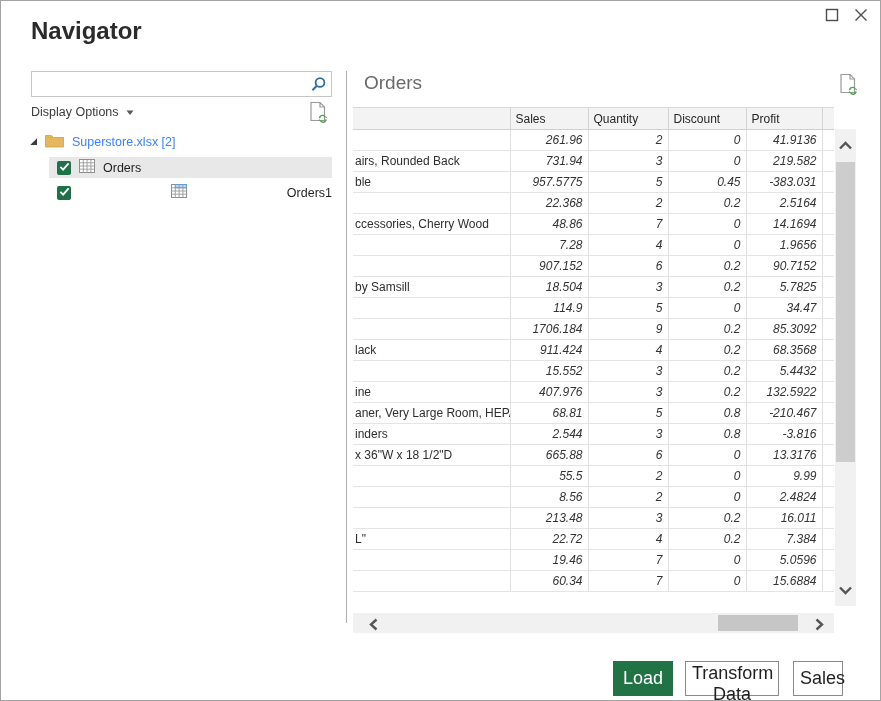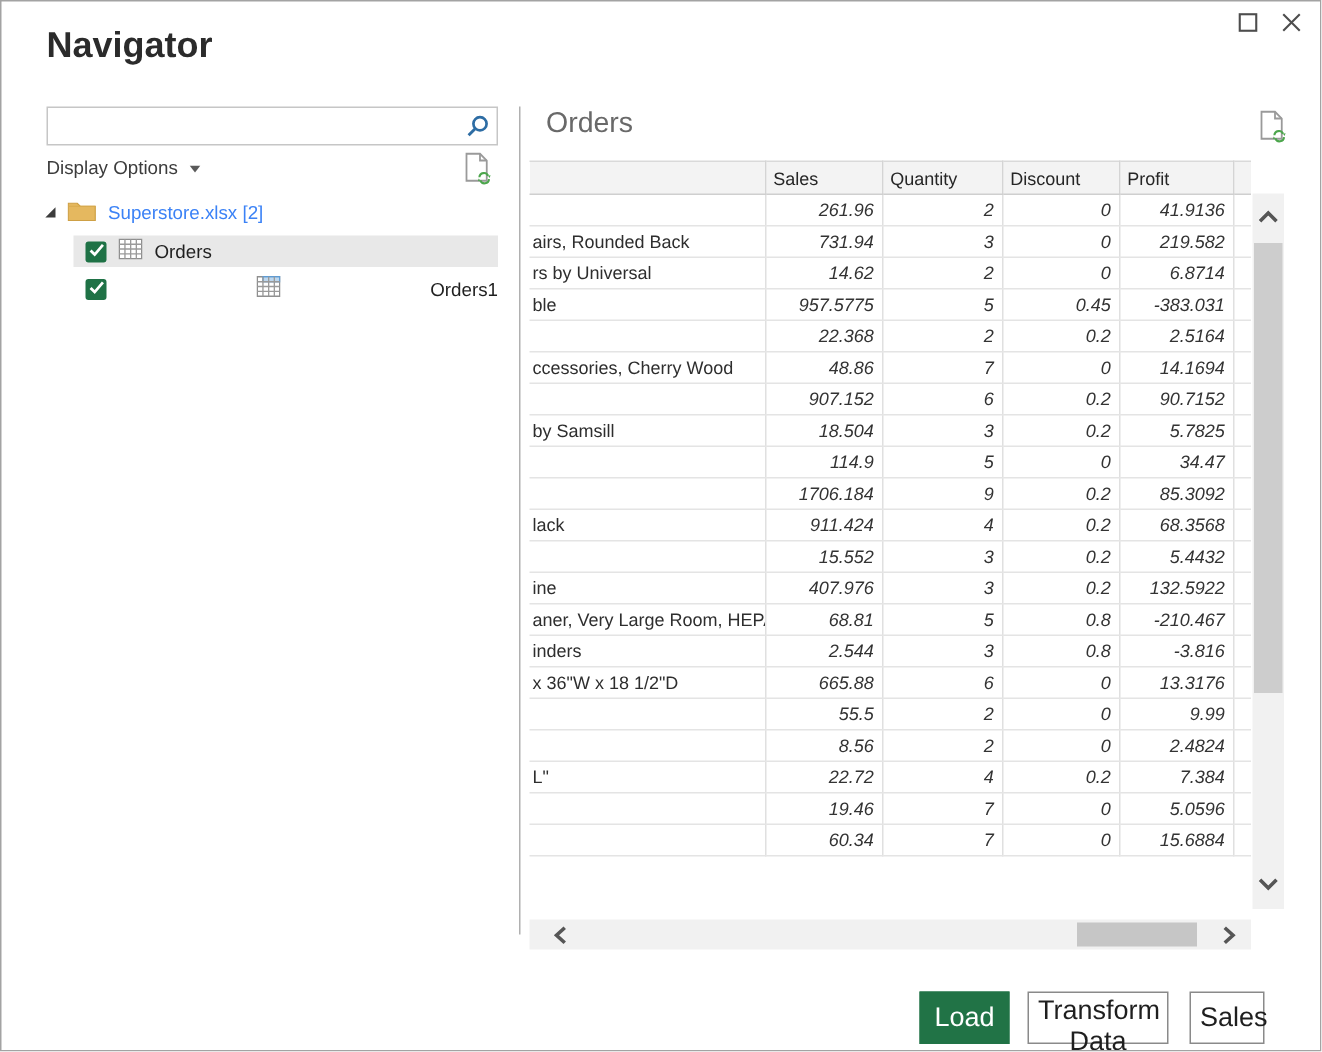--- a/index.html
+++ b/index.html
@@ -207,28 +207,20 @@
     </tr>
           <tr>
       <td class="name">airs, Rounded Back</td>
       <td class="num">731.94</td>
       <td class="num">3</td>
       <td class="num">0</td>
       <td class="num">219.582</td>
       <td class="filler"></td>
     </tr>
           <tr>
-      <td class="name">rs by Universal</td>
-      <td class="num">14.62</td>
-      <td class="num">2</td>
-      <td class="num">0</td>
-      <td class="num">6.8714</td>
-      <td class="filler"></td>
-    </tr>
-          <tr>
       <td class="name">ble</td>
       <td class="num">957.5775</td>
       <td class="num">5</td>
       <td class="num">0.45</td>
       <td class="num">-383.031</td>
       <td class="filler"></td>
     </tr>
           <tr>
       <td class="name"></td>
       <td class="num">22.368</td>
@@ -240,20 +232,28 @@
           <tr>
       <td class="name">ccessories, Cherry Wood</td>
       <td class="num">48.86</td>
       <td class="num">7</td>
       <td class="num">0</td>
       <td class="num">14.1694</td>
       <td class="filler"></td>
     </tr>
           <tr>
       <td class="name"></td>
+      <td class="num">7.28</td>
+      <td class="num">4</td>
+      <td class="num">0</td>
+      <td class="num">1.9656</td>
+      <td class="filler"></td>
+    </tr>
+          <tr>
+      <td class="name"></td>
       <td class="num">907.152</td>
       <td class="num">6</td>
       <td class="num">0.2</td>
       <td class="num">90.7152</td>
       <td class="filler"></td>
     </tr>
           <tr>
       <td class="name">by Samsill</td>
       <td class="num">18.504</td>
       <td class="num">3</td>
@@ -335,20 +335,28 @@
     </tr>
           <tr>
       <td class="name"></td>
       <td class="num">8.56</td>
       <td class="num">2</td>
       <td class="num">0</td>
       <td class="num">2.4824</td>
       <td class="filler"></td>
     </tr>
           <tr>
+      <td class="name"></td>
+      <td class="num">213.48</td>
+      <td class="num">3</td>
+      <td class="num">0.2</td>
+      <td class="num">16.011</td>
+      <td class="filler"></td>
+    </tr>
+          <tr>
       <td class="name">L"</td>
       <td class="num">22.72</td>
       <td class="num">4</td>
       <td class="num">0.2</td>
       <td class="num">7.384</td>
       <td class="filler"></td>
     </tr>
           <tr>
       <td class="name"></td>
       <td class="num">19.46</td>

